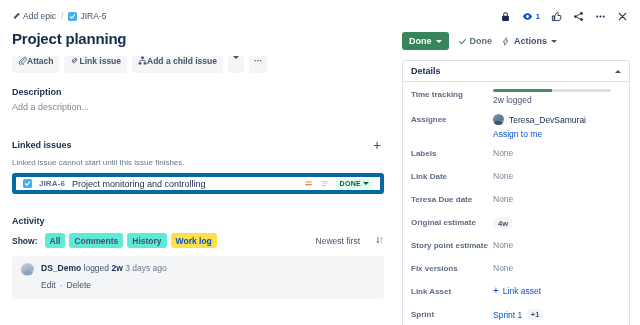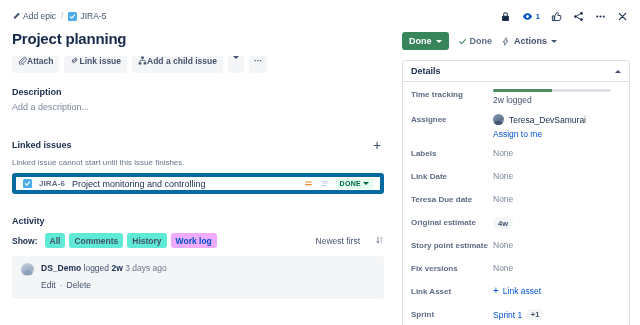--- a/index.html
+++ b/index.html
@@ -71,21 +71,21 @@
   }
 
   .activity-block { margin-top: 22px; }
   .show-row { display: flex; align-items: center; margin-top: 7px; }
   .show-lbl { font-size: 8.5px; color: #172b4d; font-weight: bold; margin-right: 7px; }
   .filt {
     font-size: 8.5px; font-weight: bold; color: #42526e; background: #5eead4;
     border: none; border-radius: 3px; height: 15px; padding: 0 5px; margin-right: 4px; cursor: pointer;
     font-family: "Liberation Sans", sans-serif;
   }
-  .filt.active { background: #f0abfc; color: #0052cc; }
+  .filt.active { background: #fde047; color: #0052cc; }
   .newest {
     margin-left: auto; font-size: 8.5px; color: #42526e; display: inline-flex;
     gap: 16px; cursor: pointer; white-space: nowrap;
   }
   .sort-ico { width: 8px; height: 8px; }
 
   .worklog {
     margin-top: 8px; background: #f4f5f7; border-radius: 3px;
     padding: 7px 9px 9px 9px; display: flex; gap: 7px;
   }

